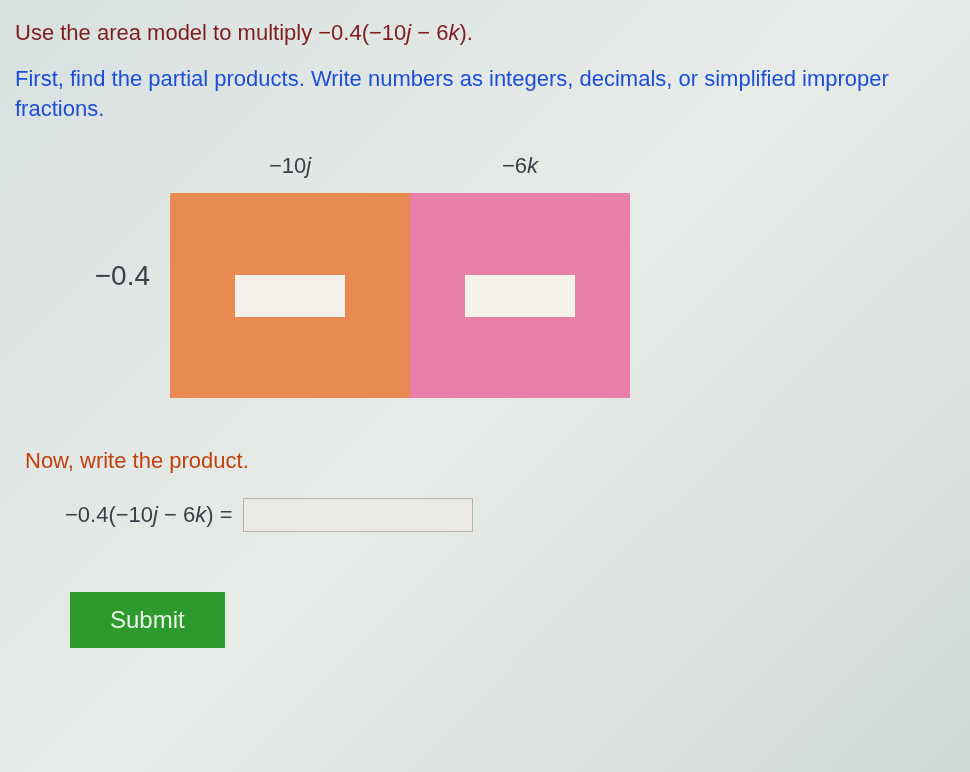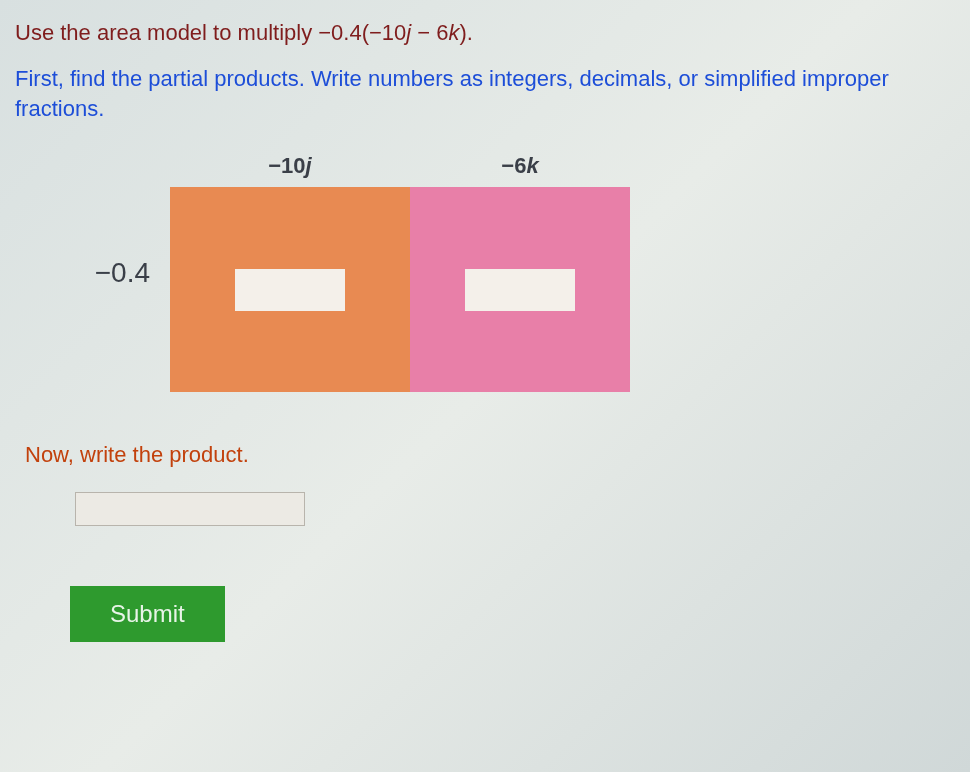--- a/index.html
+++ b/index.html
@@ -44,22 +44,21 @@
       margin-right: 20px;
       width: 60px;
       text-align: right;
     }
     .grid-wrap {
       display: flex;
       flex-direction: column;
     }
     .col-headers {
       display: flex;
-      margin-bottom: 8px;
-      font-weight: bold;
+      margin-bottom: 14px;
     }
     .col-header {
       text-align: center;
       font-size: 22px;
       color: #3a3f48;
       font-style: italic;
     }
     .col-header.col1 {
       width: 240px;
     }
@@ -162,20 +161,21 @@
       <div class="cell c2">
         <input type="text" class="cell-input" value="" style="">
       </div>
     </div>
   </div>
 </div>
 
 <div class="product-section">
   <div class="product-prompt">Now, write the product.</div>
   <div class="product-line">
+    <span>−0.4(−10<span class="italic">j</span> − 6<span class="italic">k</span>) =</span>
     <input type="text" class="product-input" value="" style="">
   </div>
 </div>
 
 <button class="submit-btn">Submit</button>
 
 
 
 
 </body></html>

